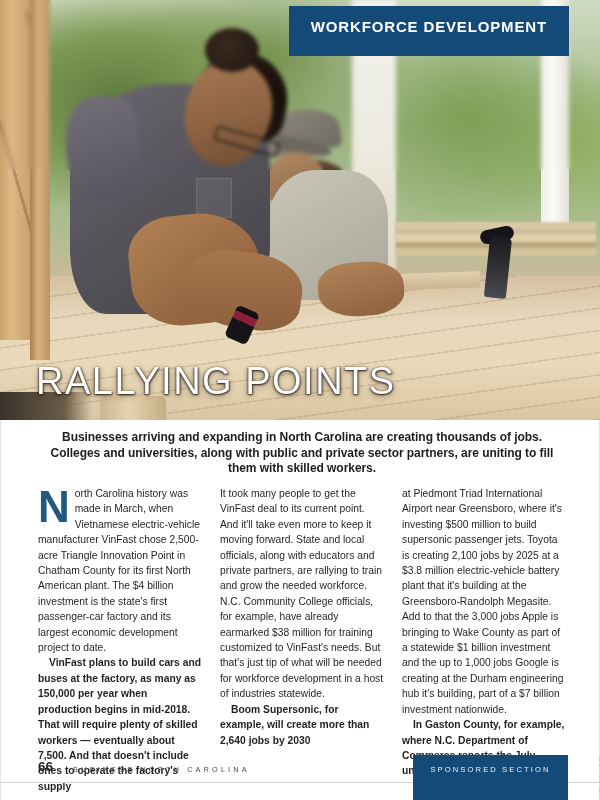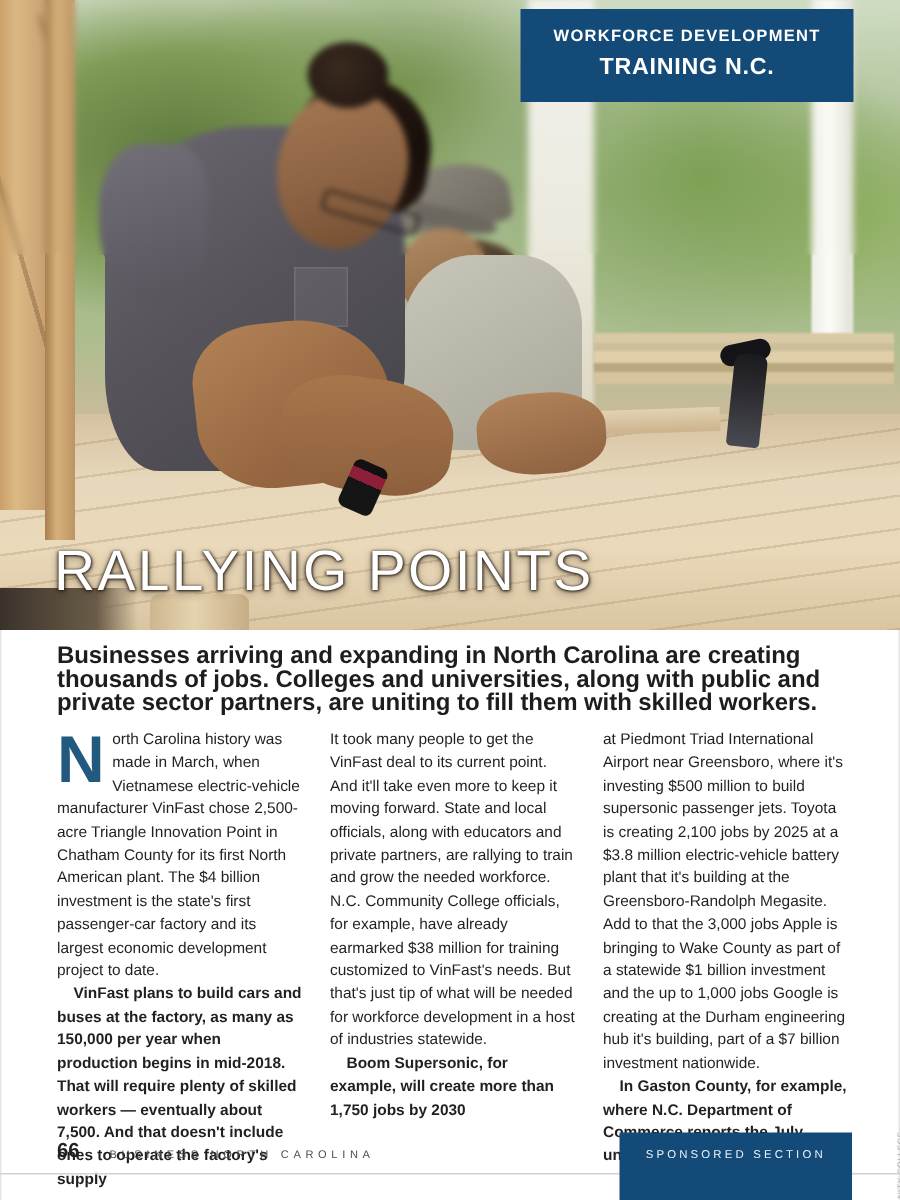--- a/index.html
+++ b/index.html
@@ -275,21 +275,21 @@
     position: absolute;
     right: 31px;
     top: 6px;
     padding: 13px 22px 15px 22px;
     background: #134a77;
     text-align: center;
     color: #ffffff;
     z-index: 6;
   }
   .badge-kicker {
-    font-size: 11px;
+    font-size: 15px;
     font-weight: bold;
     letter-spacing: 0.85px;
     line-height: 1;
     margin-bottom: 7px;
   }
   .badge-title {
     font-size: 15.5px;
     font-weight: bold;
     letter-spacing: 0.5px;
     line-height: 1;
@@ -313,25 +313,26 @@
       -1px 1px 2px rgba(40,30,20,0.55),
       0 2px 6px rgba(40,30,20,0.45);
   }
 
   
   .deck {
     position: absolute;
     left: 38px;
     top: 430px;
     width: 528px;
-    font-size: 16px;
+    font-size: 12px;
     line-height: 15.6px;
     font-weight: bold;
     color: #1d1d1b;
     letter-spacing: -0.05px;
+    text-align: center;
   }
 
   
   .columns {
     position: absolute;
     left: 38px;
     top: 486px;
     width: 530px;
     height: 260px;
     display: flex;
@@ -459,37 +460,36 @@
     <div class="photo-frame-left"></div>
     <div class="photo-frame-diag"></div>
     <div class="photo-frame-post2"></div>
     <div class="photo-darkedge"></div>
     <div class="photo-tape"></div>
     <div class="photo-blur-top"></div>
   </div>
 
   <div class="badge">
     <div class="badge-kicker">WORKFORCE DEVELOPMENT</div>
-    <div class="badge-title">TRAINING N.C.</div>
   </div>
 
   <div class="headline">RALLYING POINTS</div>
 
   <div class="deck">Businesses arriving and expanding in North Carolina are creating thousands of jobs. Colleges and universities, along with public and private sector partners, are uniting to fill them with skilled workers.</div>
 
   <div class="columns">
 
     <div class="col">
       <p><span class="dropcap">N</span><span>orth Carolina history was made in March, when Vietnamese electric-vehicle manufacturer VinFast chose 2,500-acre Triangle Innovation Point in Chatham County for its first North American plant. The $4 billion investment is the state's first passenger-car factory and its largest economic development project to date.</span></p>
       <p>VinFast plans to build cars and buses at the factory, as many as 150,000 per year when production begins in mid-2018. That will require plenty of skilled workers — eventually about 7,500. And that doesn't include ones to operate the factory's supply</p>
     </div>
 
     <div class="col">
       <p>It took many people to get the VinFast deal to its current point. And it'll take even more to keep it moving forward. State and local officials, along with educators and private partners, are rallying to train and grow the needed workforce. N.C. Community College officials, for example, have already earmarked $38 million for training customized to VinFast's needs. But that's just tip of what will be needed for workforce development in a host of industries statewide.</p>
-      <p>Boom Supersonic, for example, will create more than 1,750 jobs by 2030</p>
+      <p>Boom Supersonic, for example, will create more than 2,640 jobs by 2030</p>
     </div>
 
     <div class="col">
       <p>at Piedmont Triad International Airport near Greensboro, where it's investing $500 million to build supersonic passenger jets. Toyota is creating 2,100 jobs by 2025 at a $3.8 million electric-vehicle battery plant that it's building at the Greensboro-Randolph Megasite. Add to that the 3,000 jobs Apple is bringing to Wake County as part of a statewide $1 billion investment and the up to 1,000 jobs Google is creating at the Durham engineering hub it's building, part of a $7 billion investment nationwide.</p>
       <p>In Gaston County, for example, where N.C. Department of Commerce reports the July unemployment rate</p>
     </div>
 
   </div>
 
   <div class="photo-credit">PHOTO CREDIT: PITT COMMUNITY COLLEGE</div>

